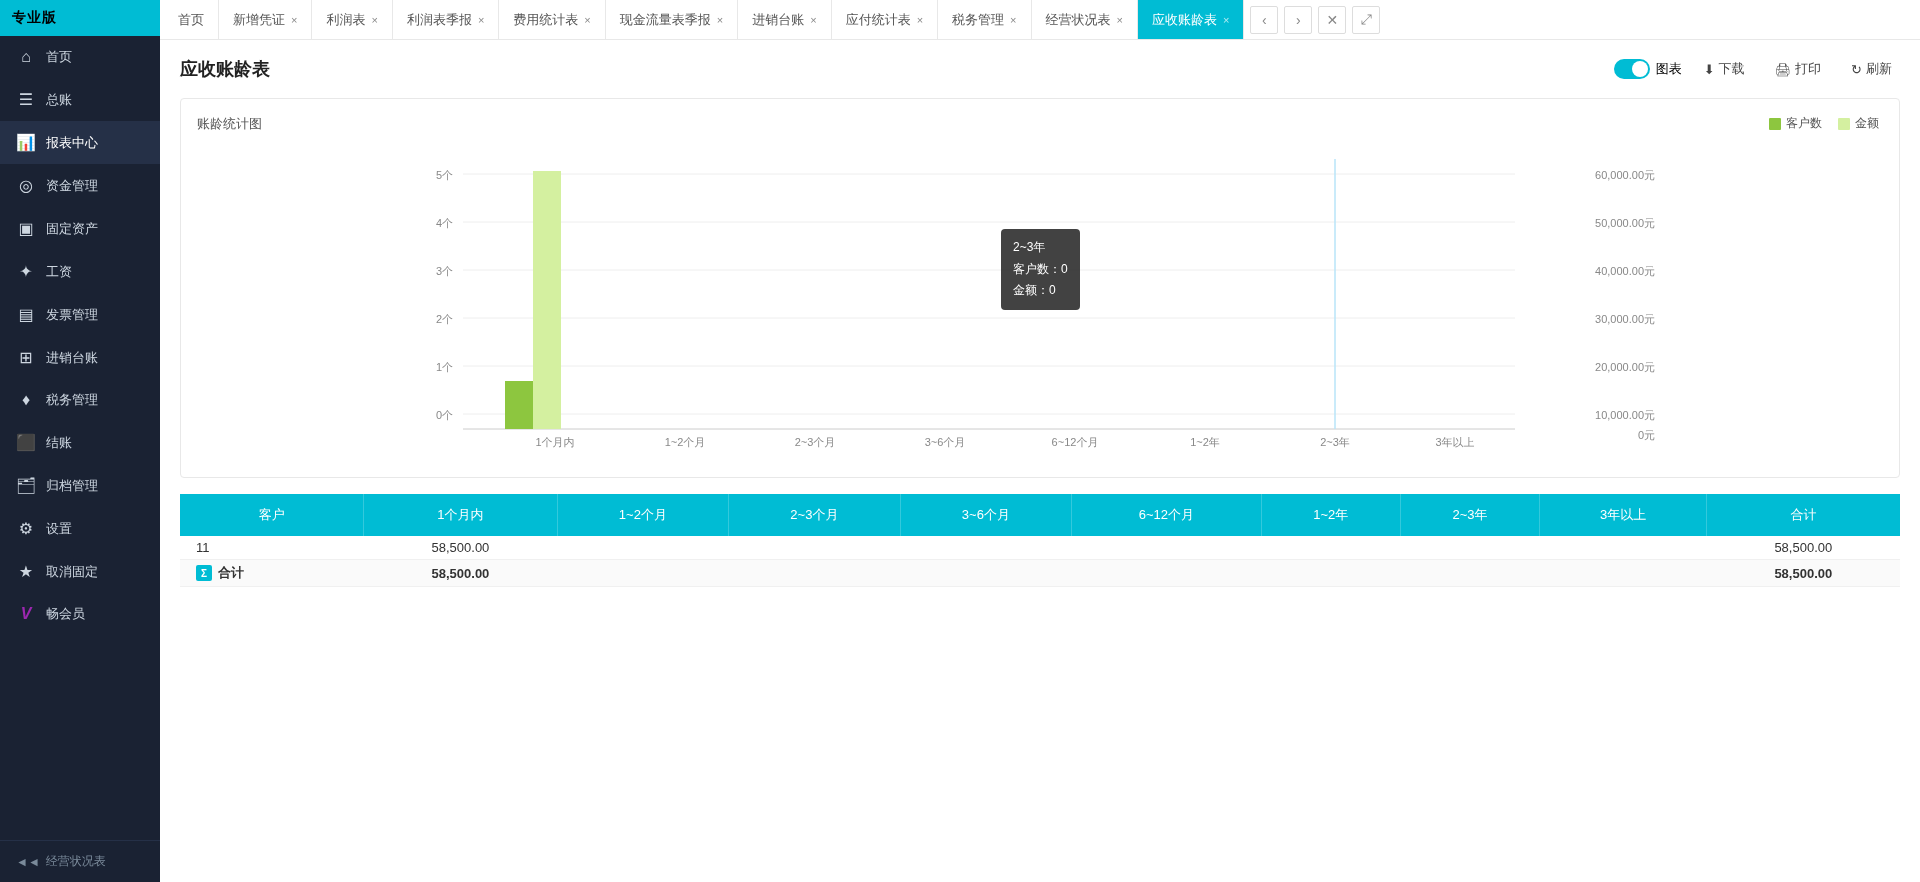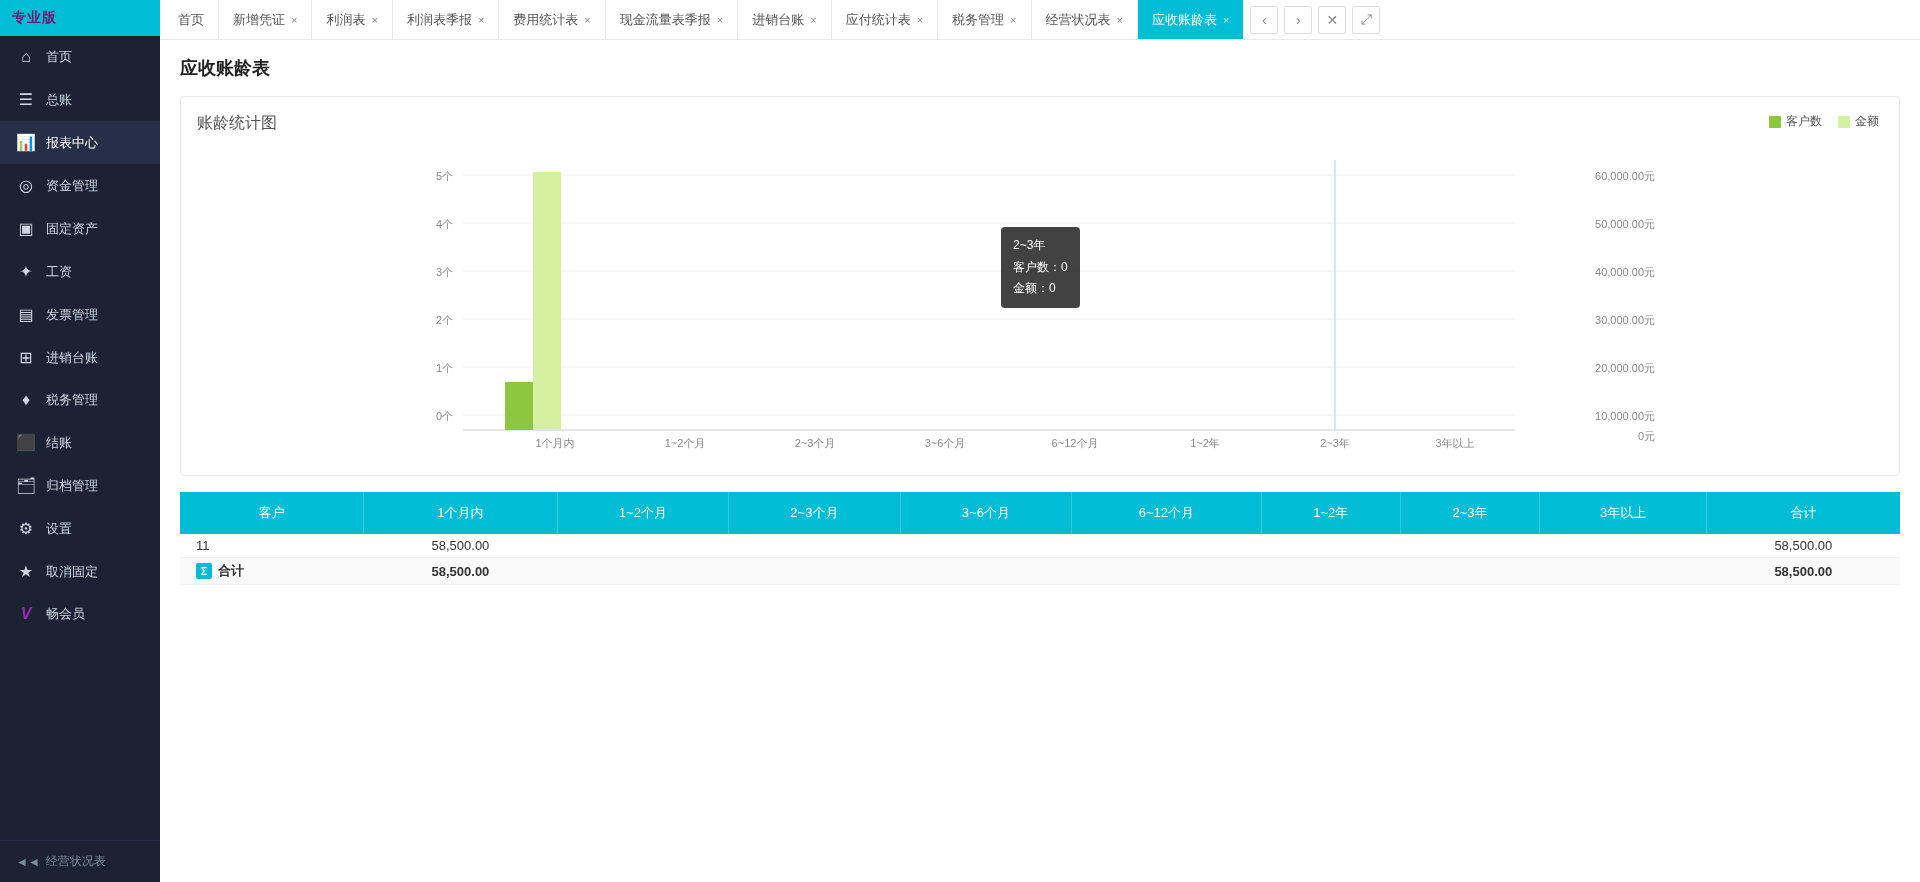--- a/index.html
+++ b/index.html
@@ -16,21 +16,21 @@
       height: 100%;
     }
     .sidebar-logo {
       background: #00bcd4;
       height: 36px;
       display: flex;
       align-items: center;
       padding: 0 12px;
       font-size: 14px;
       font-weight: bold;
-      color: #701a75;
+      color: #000000;
       letter-spacing: 1px;
     }
     .sidebar-item {
       display: flex;
       align-items: center;
       padding: 12px 16px;
       cursor: pointer;
       color: #cdd6e0;
       gap: 10px;
       font-size: 13px;
@@ -170,21 +170,21 @@
     
     .chart-area {
       border: 1px solid #e8e8e8;
       border-radius: 4px;
       padding: 16px;
       margin-bottom: 16px;
       background: #fff;
       position: relative;
     }
     .chart-title {
-      font-size: 16px;
+      font-size: 13px;
       color: #555;
       margin-bottom: 8px;
     }
     .chart-legend {
       position: absolute;
       top: 16px;
       right: 20px;
       display: flex;
       align-items: center;
       gap: 16px;
@@ -383,20 +383,38 @@
       <div class="tab-nav-btn">✕</div>
       <div class="tab-nav-btn">⤢</div>
     </div>
   </div>
 
   <div class="content">
     <div class="page-container">
 
       <div class="page-header">
         <span class="page-title">应收账龄表</span>
+        <div class="header-actions">
+          <div class="toggle-wrap">
+            <div class="toggle"></div>
+            <span>图表</span>
+          </div>
+          <div class="action-btn">
+            <span>⬇</span>
+            <span>下载</span>
+          </div>
+          <div class="action-btn">
+            <span>🖨</span>
+            <span>打印</span>
+          </div>
+          <div class="action-btn">
+            <span>↻</span>
+            <span>刷新</span>
+          </div>
+        </div>
       </div>
 
       <div class="chart-area" style="position:relative;height:380px;">
         <div class="chart-title">账龄统计图</div>
         <div class="chart-legend">
           <div class="legend-item">
             <div class="legend-dot" style="background:#8dc63f;"></div>
             <span>客户数</span>
           </div>
           <div class="legend-item">

